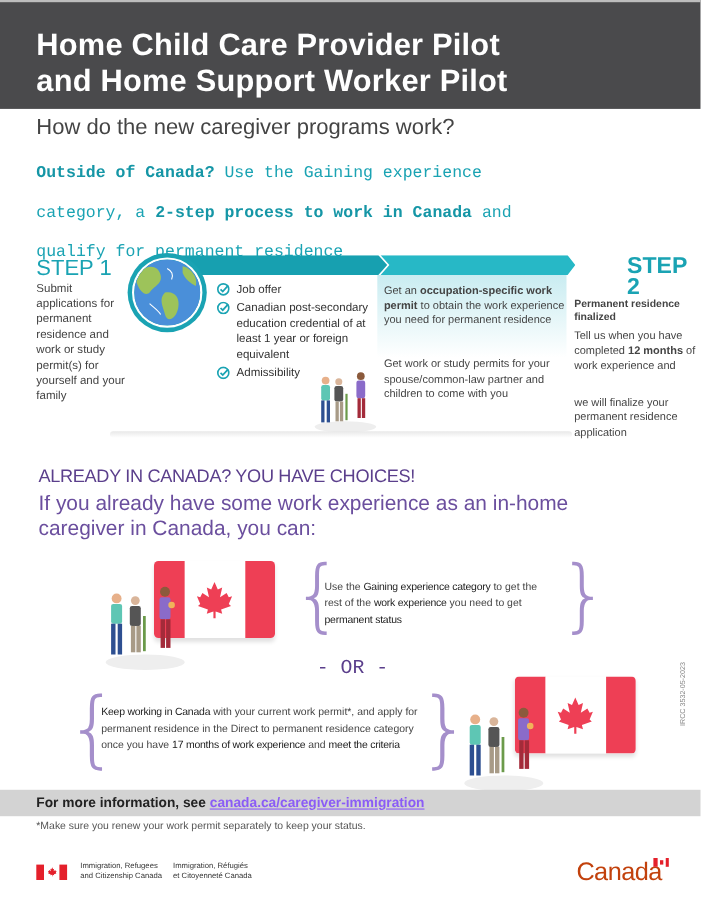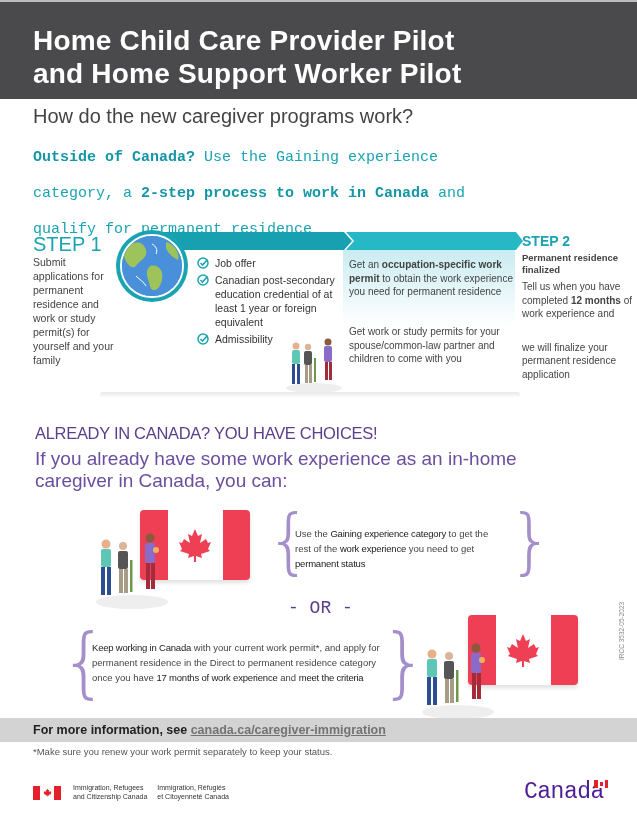--- a/index.html
+++ b/index.html
@@ -28,21 +28,21 @@
   .checklist li { position: relative; padding-left: 18px; font-size: 10.5px; line-height: 14px; color: #333; margin-bottom: 3px; font-family: "Liberation Sans", sans-serif; }
   .checklist li .chk { position: absolute; left: 0; top: 1px; width: 12px; height: 12px; }
 
   .mid-box { position: absolute; left: 343px; top: 250px; width: 172px; height: 75px; background: linear-gradient(#c9ecf1, #ffffff); }
   .mid-text1 { position: absolute; left: 349px; top: 258px; width: 168px; font-size: 10px; line-height: 13.5px; color: #444; font-family: "Liberation Sans", sans-serif; }
   .mid-text2 { position: absolute; left: 349px; top: 325px; width: 168px; font-size: 10px; line-height: 13.5px; color: #444; font-family: "Liberation Sans", sans-serif; }
 
   .shadow-bar { position: absolute; left: 100px; top: 392px; width: 420px; height: 6px; background: linear-gradient(#e8e8e8, #ffffff); border-radius: 3px; }
 
   .step2 { position: absolute; left: 522px; top: 232px; width: 112px; }
-  .step2-title { font-family: "Liberation Sans", sans-serif; font-weight: bold; font-size: 14px; color: #1aa3b3; line-height: 19px; }
+  .step2-title { font-family: "Liberation Sans", sans-serif; font-weight: bold; font-size: 21px; color: #1aa3b3; line-height: 19px; margin-left: 48px; }
   .step2-sub { font-weight: bold; font-size: 9.5px; line-height: 12px; color: #444; margin-top: 1px; font-family: "Liberation Sans", sans-serif; }
   .step2-text { font-size: 10px; line-height: 13.5px; color: #444; margin-top: 4px; font-family: "Liberation Sans", sans-serif; }
   .step2-text2 { font-size: 10px; line-height: 13.5px; color: #444; margin-top: 20px; font-family: "Liberation Sans", sans-serif; }
 
   .already { position: absolute; left: 35px; top: 424px; font-family: "Liberation Sans", sans-serif; font-size: 16.5px; color: #5b3f8c; letter-spacing: -0.3px; }
   .already-sub { position: absolute; left: 35px; top: 448px; width: 520px; font-family: "Liberation Sans", sans-serif; font-size: 19px; line-height: 22px; color: #6b4f9e; }
 
   .flag { position: absolute; border-radius: 4px; overflow: hidden; display: flex; box-shadow: 0 3px 4px rgba(0,0,0,0.12); }
   .flag .red { background: #ee3f55; width: 25%; height: 100%; }
   .flag .white { background: #fff; width: 50%; height: 100%; display: flex; align-items: center; justify-content: center; }
@@ -52,31 +52,31 @@
   .brace { position: absolute; font-family: "DejaVu Sans", sans-serif; color: #a58fcb; font-weight: 300; }
   .choice-text { position: absolute; font-size: 9.5px; line-height: 15px; color: #444; font-family: "Liberation Sans", sans-serif; }
   .choice-text b { font-weight: normal; color: #222; letter-spacing: -0.2px; }
 
   .or { position: absolute; left: 288px; top: 598px; font-family: Liberation Mono, monospace; font-size: 18px; color: #5b3f8c; }
 
   .ircc { position: absolute; left: 618px; top: 660px; transform: rotate(-90deg); transform-origin: left top; font-size: 6.5px; color: #888; white-space: nowrap; font-family: "Liberation Sans", sans-serif; }
 
   .info-bar { position: absolute; left: 0; top: 718px; width: 637px; height: 24px; background: #d3d3d3; }
   .info-text { position: absolute; left: 33px; top: 723px; font-family: "Liberation Sans", sans-serif; font-weight: bold; font-size: 12.5px; color: #222; }
-  .info-text a { color: #737373; text-decoration: underline; }
+  .info-text a { color: #8b5cf6; text-decoration: underline; }
   .footnote { position: absolute; left: 33px; top: 746px; font-size: 9.5px; color: #555; font-family: "Liberation Sans", sans-serif; }
 
   .fip { position: absolute; left: 33px; top: 784px; display: flex; align-items: center; }
   .fip-flag { width: 28px; height: 14px; display: flex; }
   .fip-flag .r { background: #e4202b; width: 7px; }
   .fip-flag .w { background: #fff; width: 14px; display: flex; align-items: center; justify-content: center; }
   .fip-name { font-family: "Liberation Sans", sans-serif; font-size: 7px; line-height: 8.5px; color: #333; margin-left: 12px; }
   .fip-name2 { margin-left: 10px; }
 
-  .wordmark { position: absolute; left: 524px; top: 779px; font-family: Liberation Mono, monospace; font-size: 23px; color: #4c1d95; letter-spacing: -0.5px; }
+  .wordmark { position: absolute; left: 524px; top: 779px; font-family: Liberation Sans, sans-serif; font-size: 23px; color: #c2410c; letter-spacing: -0.5px; }
   .wordmark-flag { position: absolute; left: 594px; top: 780px; width: 14px; height: 8px; display: flex; }
   .wordmark-flag .r { background: #e4202b; width: 3.5px; }
   .wordmark-flag .w { background: #fff; width: 7px; position: relative; }
   .wordmark-flag .w::after { content: ""; position: absolute; left: 2px; top: 2px; width: 3px; height: 4px; background: #e4202b; }
 </style>
 </head>
 <body>
 
 <div class="header">
   <div class="header-title">

